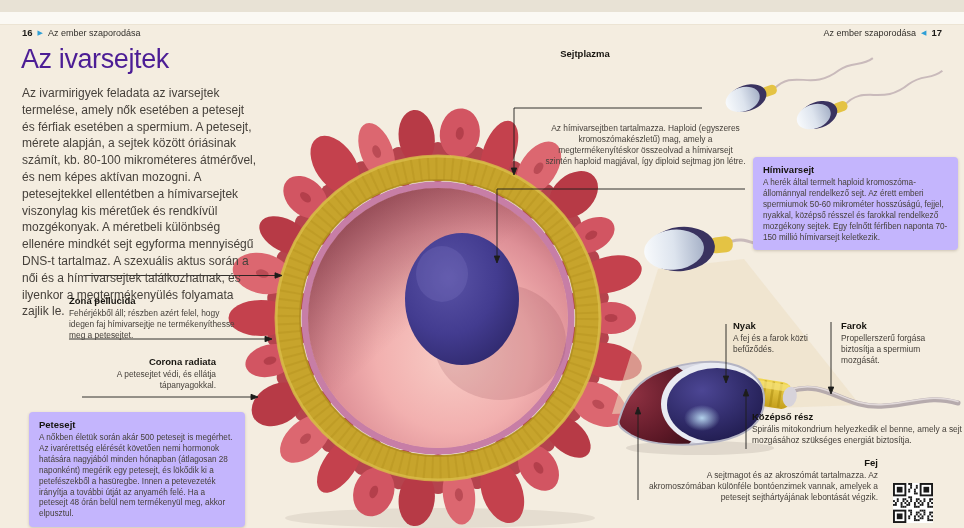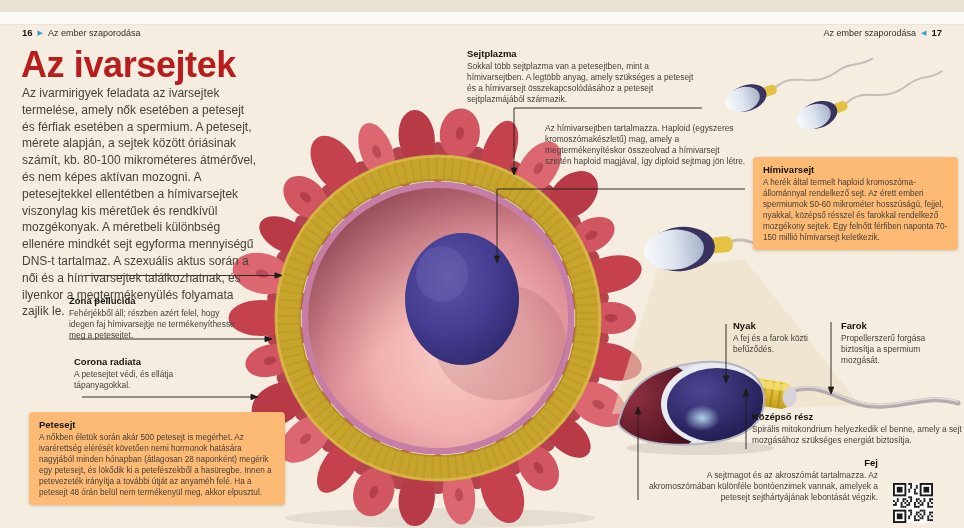--- a/index.html
+++ b/index.html
@@ -4,29 +4,29 @@
 <style>
   html,body{margin:0;padding:0;background:#e8e2d5;}
   #canvas{position:relative;width:964px;height:528px;background:#f4ede0;
           font-family:"Liberation Sans",sans-serif;color:#3f3a34;overflow:hidden;margin-top:12px;}
   .topstrip{position:absolute;top:0;left:0;right:0;height:12px;background:#fbf9f4;
             border-bottom:1px solid #ece4d4;}
   .hdr{position:absolute;top:15px;font-size:9px;color:#33302b;display:flex;
        align-items:center;gap:5px;white-space:nowrap;}
   .pagenum{font-weight:700;font-size:9.5px;color:#1c1a17;}
   .tri{color:#2e9fd6;font-size:7px;line-height:1;}
-  .title{position:absolute;left:21px;top:32px;font-weight:700;font-size:36px;
-         letter-spacing:-0.4px;color:#b91c1c;}
+  .title{position:absolute;left:21px;top:32px;font-weight:400;font-size:27px;
+         letter-spacing:-0.4px;color:#4c1d95;}
   .intro{position:absolute;left:22px;top:73px;width:238px;font-size:12px;
          line-height:1.4;color:#46413b;}
   .lbl{position:absolute;}
   .lbl .h{font-size:9.5px;font-weight:700;color:#16140f;margin-bottom:2px;}
   .lbl .t{font-size:8.4px;line-height:1.32;color:#46413b;}
-  .r{text-align:left;}
-  .box{position:absolute;background:#fdba74;border-radius:4px;box-sizing:border-box;
+  .r{text-align:center;}
+  .box{position:absolute;background:#c4b5fd;border-radius:4px;box-sizing:border-box;
        padding:7px 10px;box-shadow:0 1px 3px rgba(70,50,25,.22);}
   .box .h{font-size:9.5px;font-weight:700;color:#16140f;margin-bottom:3px;}
   .box .t{font-size:8.2px;line-height:1.33;color:#46413b;}
   svg{display:block;}
   #art{position:absolute;left:0;top:0;}
   #qr{position:absolute;left:893px;top:471px;}
 </style>
 </head>
 <body>
 
@@ -249,32 +249,31 @@
     <span class="pagenum">17</span>
   </div>
 
   <div class="title">Az ivarsejtek</div>
   <div class="intro">Az ivarmirigyek feladata az ivarsejtek termelése, amely nők esetében a petesejt és férfiak esetében a spermium. A petesejt, mérete alapján, a sejtek között óriásinak számít, kb. 80-100 mikrométeres átmérővel, és nem képes aktívan mozogni. A petesejtekkel ellentétben a hímivarsejtek viszonylag kis méretűek és rendkívül mozgékonyak. A méretbeli különbség ellenére mindkét sejt egyforma mennyiségű DNS-t tartalmaz. A szexuális aktus során a női és a hím ivarsejtek találkozhatnak, és ilyenkor a megtermékenyülés folyamata zajlik le.</div>
 
   <div class="lbl" style="left:69px;top:283px;width:168px;">
     <div class="h">Zona pellucida</div>
     <div class="t">Fehérjékből áll; részben azért felel, hogy idegen faj hímivarsejtje ne termékenyíthesse meg a petesejtet.</div>
   </div>
-  <div class="lbl" style="left:74px;top:344px;width:150px;">
+  <div class="lbl" style="left:66px;top:344px;width:150px;text-align:right;">
     <div class="h">Corona radiata</div>
     <div class="t">A petesejtet védi, és ellátja tápanyagokkal.</div>
   </div>
-  <div class="box" style="left:29px;top:400px;width:256px;">
+  <div class="box" style="left:29px;top:400px;width:216px;">
     <div class="h">Petesejt</div>
     <div class="t">A nőkben életük során akár 500 petesejt is megérhet. Az ivarérettség elérését követően nemi hormonok hatására nagyjából minden hónapban (átlagosan 28 naponként) megérik egy petesejt, és lökődik ki a petefészekből a hasüregbe. Innen a petevezeték irányítja a további útját az anyaméh felé. Ha a petesejt 48 órán belül nem termékenyül meg, akkor elpusztul.</div>
   </div>
 
   <div class="lbl r" style="left:467px;top:36px;width:236px;">
     <div class="h">Sejtplazma</div>
-    <div class="t">Sokkal több sejtplazma van a petesejtben, mint a hímivarsejtben. A legtöbb anyag, amely szükséges a petesejt és a hímivarsejt összekapcsolódásához a petesejt sejtplazmájából származik.</div>
   </div>
   <div class="lbl r" style="left:545px;top:111px;width:201px;">
     <div class="t">Az hímivarsejtben tartalmazza. Haploid (egyszeres kromoszómakészletű) mag, amely a megtermékenyítéskor összeolvad a hímivarsejt szintén haploid magjával, így diploid sejtmag jön létre.</div>
   </div>
   <div class="box" style="left:753px;top:145px;width:205px;">
     <div class="h">Hímivarsejt</div>
     <div class="t">A herék által termelt haploid kromoszóma-állománnyal rendelkező sejt. Az érett emberi spermiumok 50-60 mikrométer hosszúságú, fejjel, nyakkal, középső résszel és farokkal rendelkező mozgékony sejtek. Egy felnőtt férfiben naponta 70-150 millió hímivarsejt keletkezik.</div>
   </div>
   <div class="lbl" style="left:733px;top:308px;width:92px;">
     <div class="h">Nyak</div>

